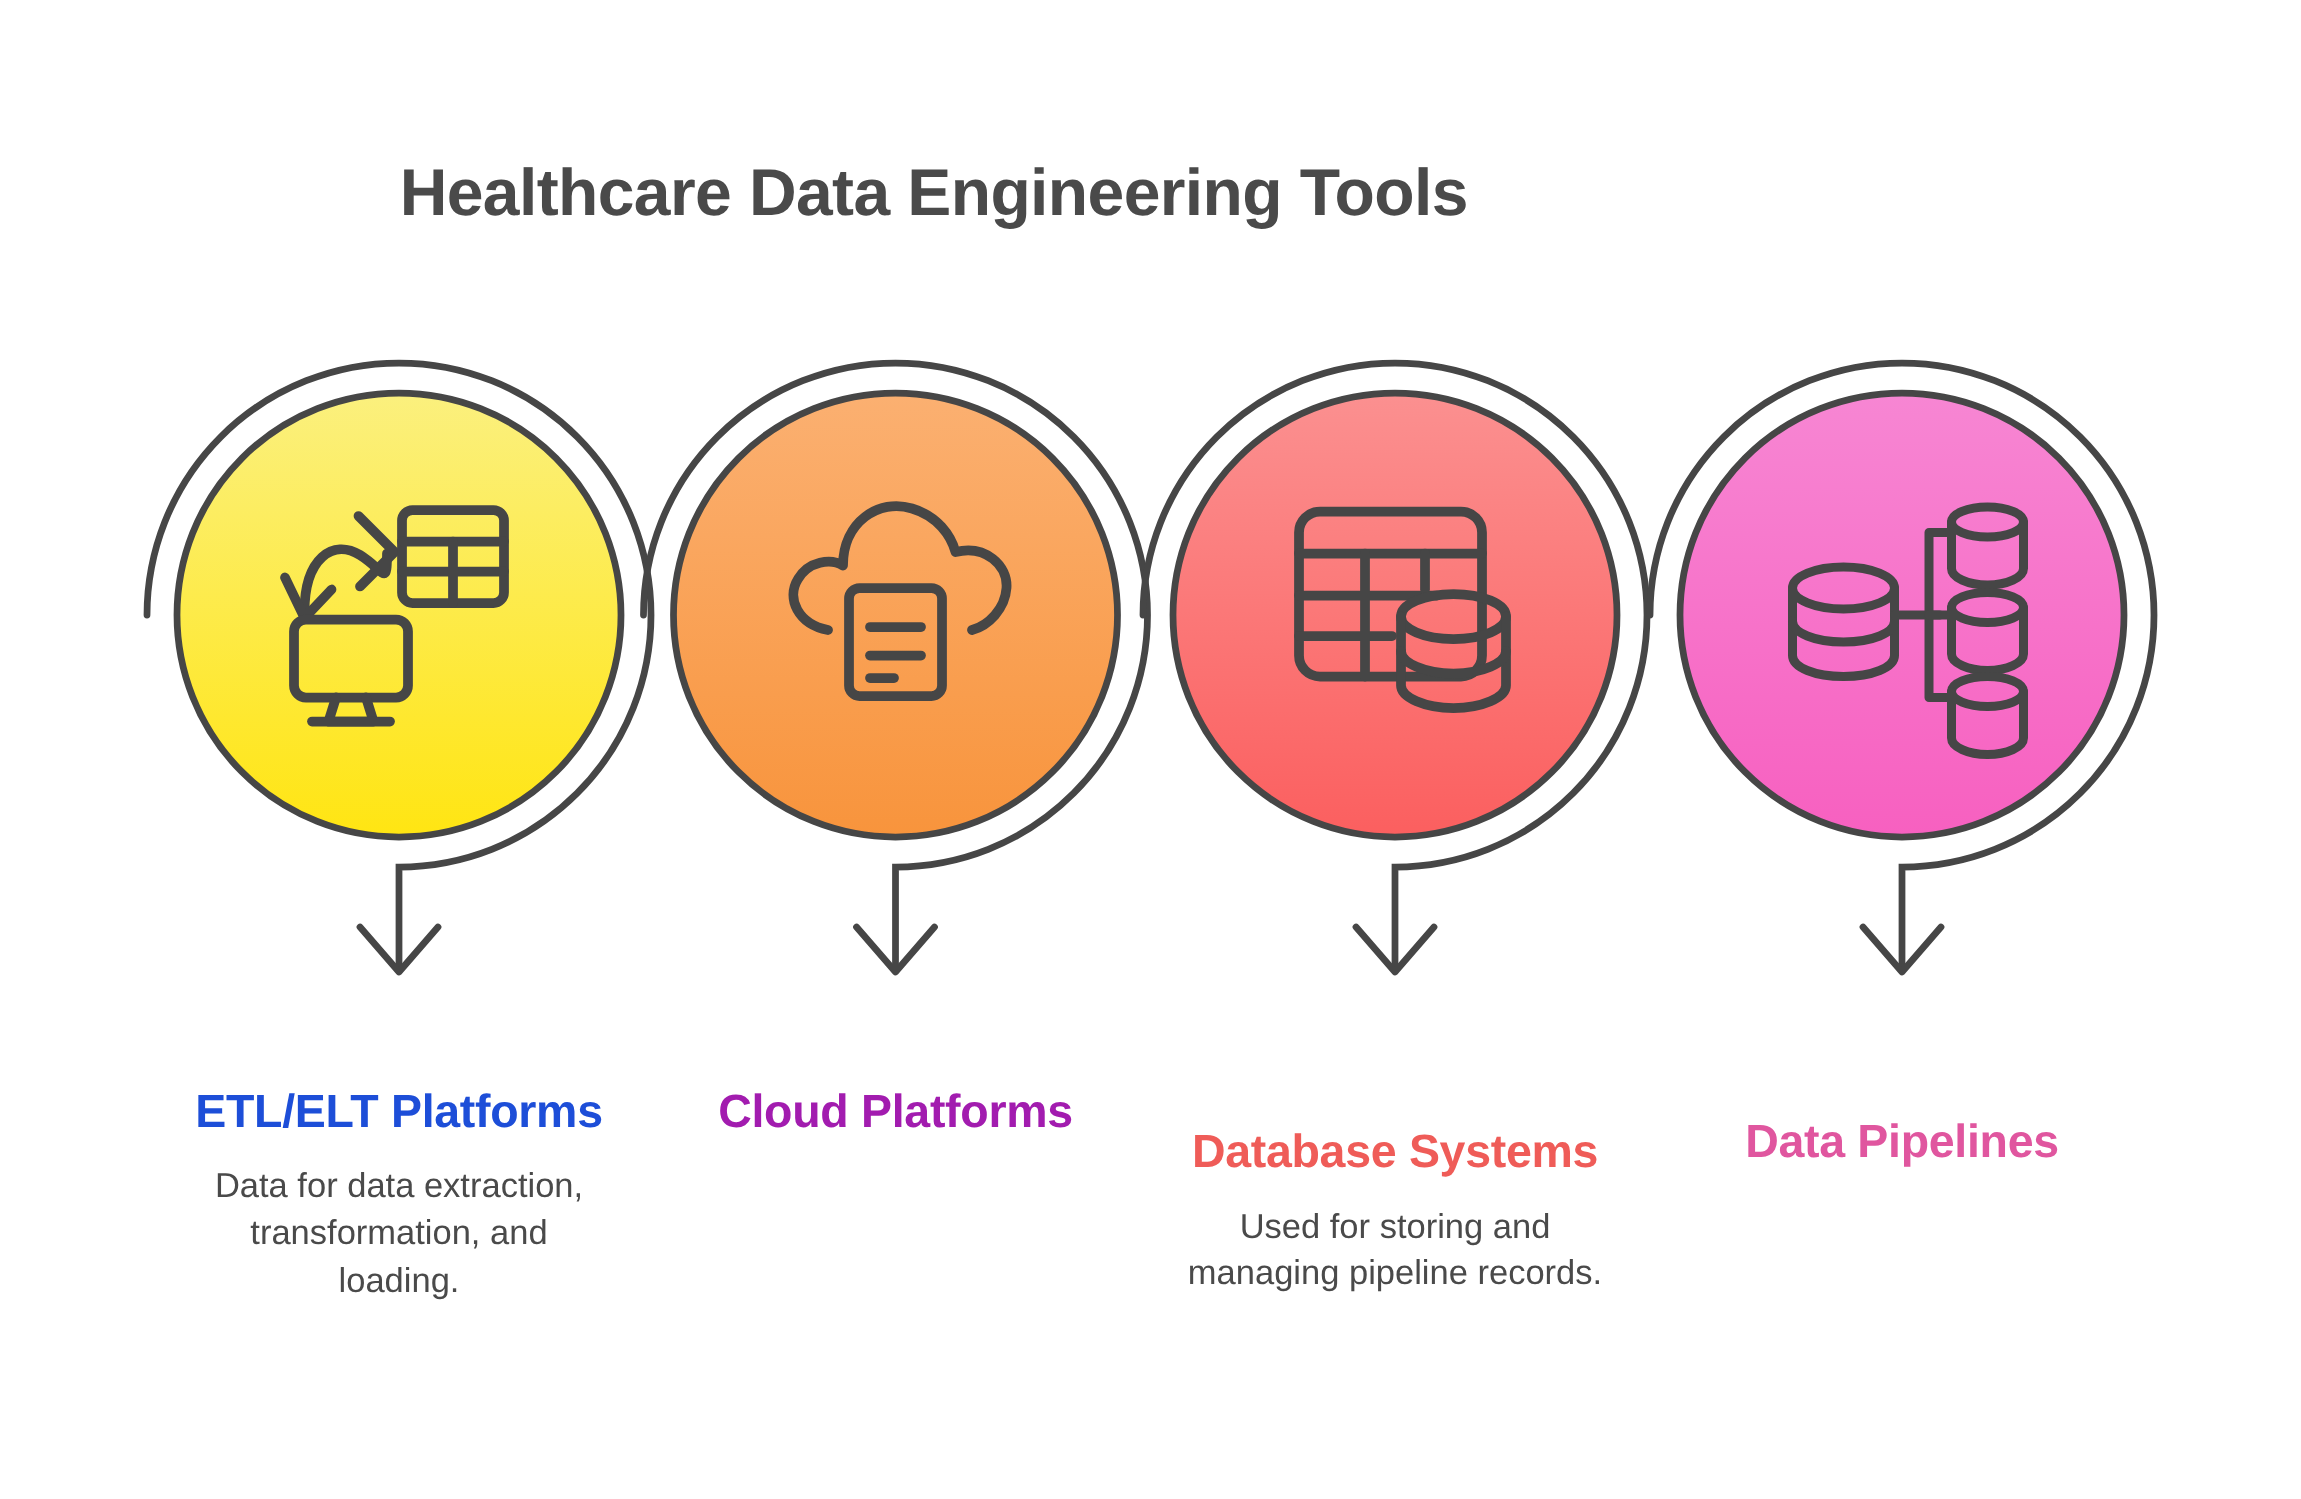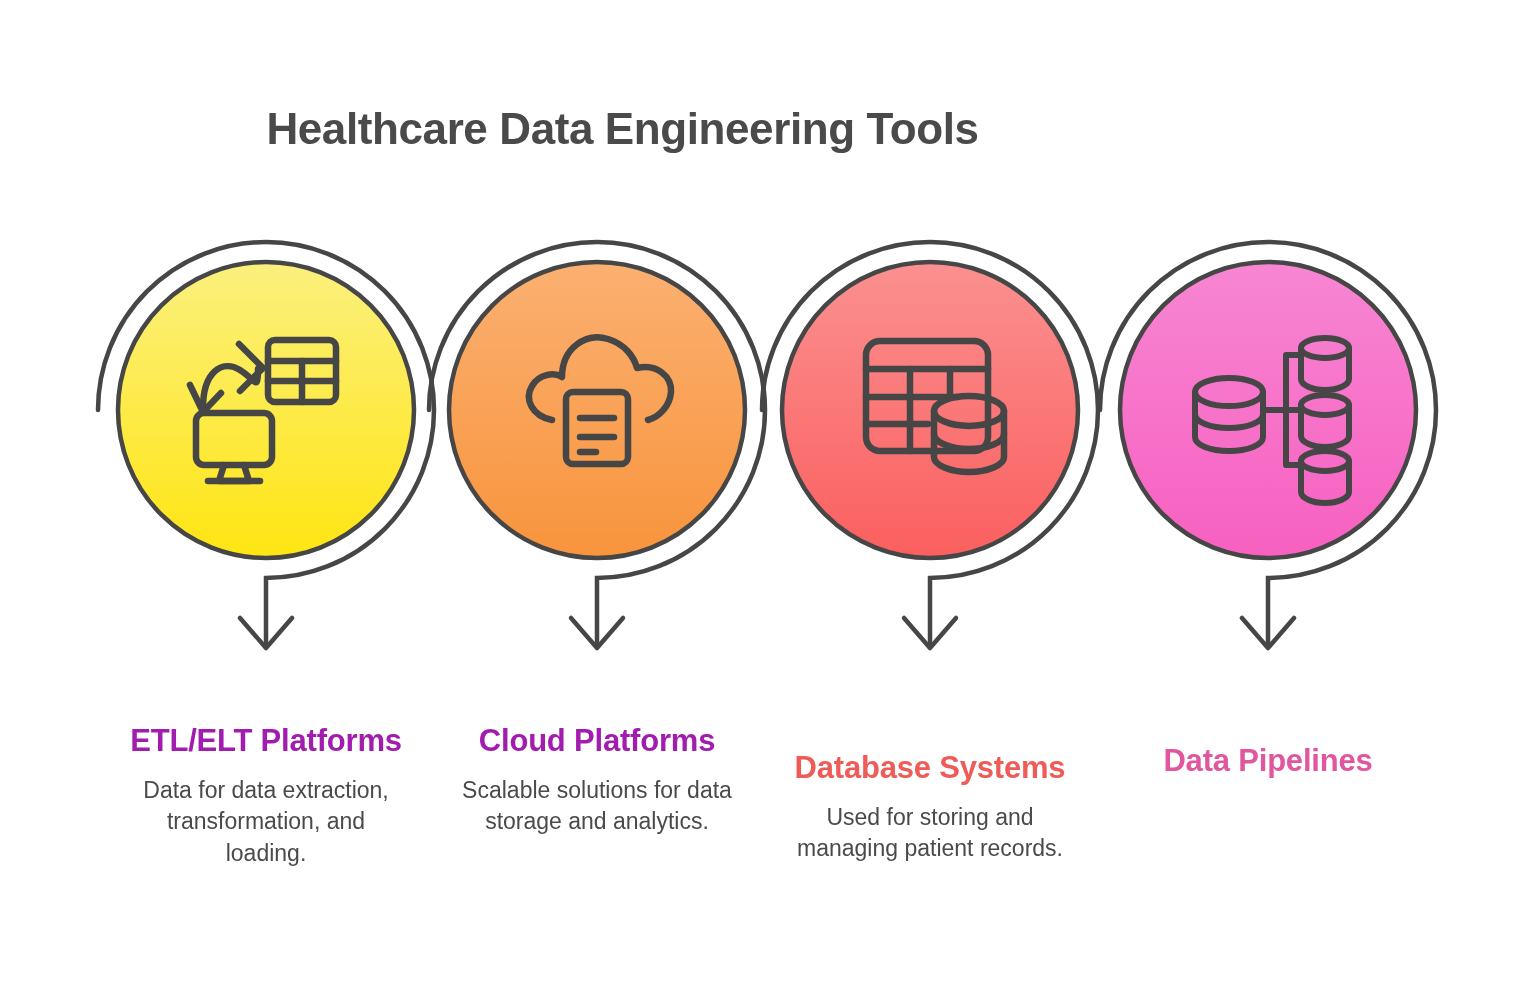--- a/index.html
+++ b/index.html
@@ -167,31 +167,30 @@
         <path d="M 1301 348 L 1301 379 C 1301 385 1312 390 1325 390 C 1338 390 1349 385 1349 379 L 1349 348"></path>
         <ellipse cx="1325" cy="405" rx="24" ry="10"></ellipse>
         <path d="M 1301 405 L 1301 436 C 1301 442 1312 447 1325 447 C 1338 447 1349 442 1349 436 L 1349 405"></path>
         <ellipse cx="1325" cy="461" rx="24" ry="10"></ellipse>
         <path d="M 1301 461 L 1301 492 C 1301 498 1312 503 1325 503 C 1338 503 1349 498 1349 492 L 1349 461"></path>
       </g>
     </g>
   </svg>
 
   <div class="col-text col-1">
-    <div class="col-heading" style="color:#a21caf">ETL/ELT Platforms</div>
+    <div class="col-heading" style="color:#1d4ed8">ETL/ELT Platforms</div>
     <div class="col-desc">Data for data extraction, transformation, and loading.</div>
   </div>
 
   <div class="col-text col-2">
     <div class="col-heading" style="color:#a21caf">Cloud Platforms</div>
-    <div class="col-desc">Scalable solutions for data storage and analytics.</div>
   </div>
 
   <div class="col-text col-3">
     <div class="col-heading" style="color:#EF5C58">Database Systems</div>
-    <div class="col-desc">Used for storing and managing patient records.</div>
+    <div class="col-desc">Used for storing and managing pipeline records.</div>
   </div>
 
   <div class="col-text col-4">
     <div class="col-heading" style="color:#E0569F">Data Pipelines</div>
   </div>
 
 </div>
 
 </body></html>

